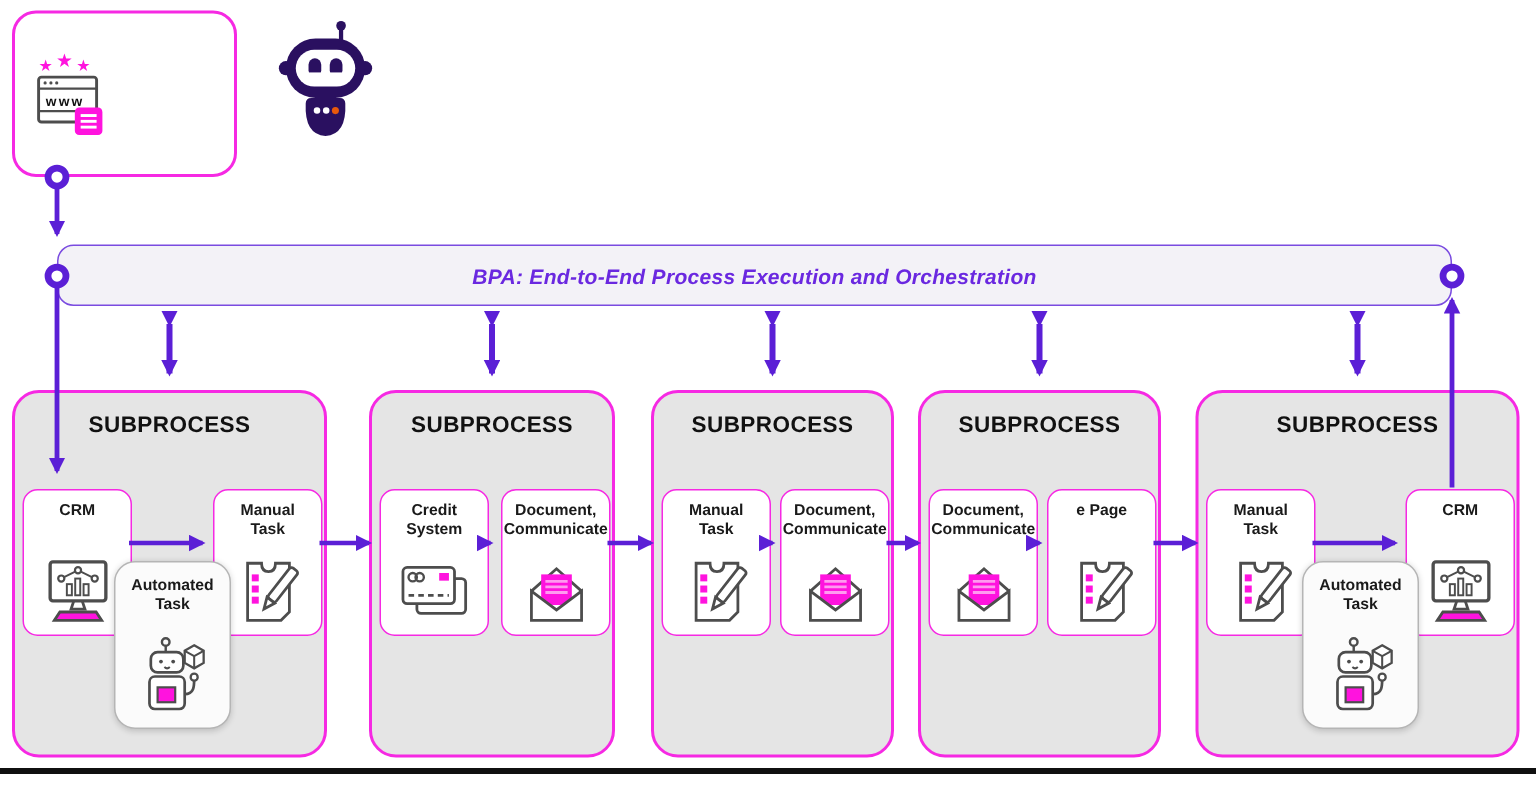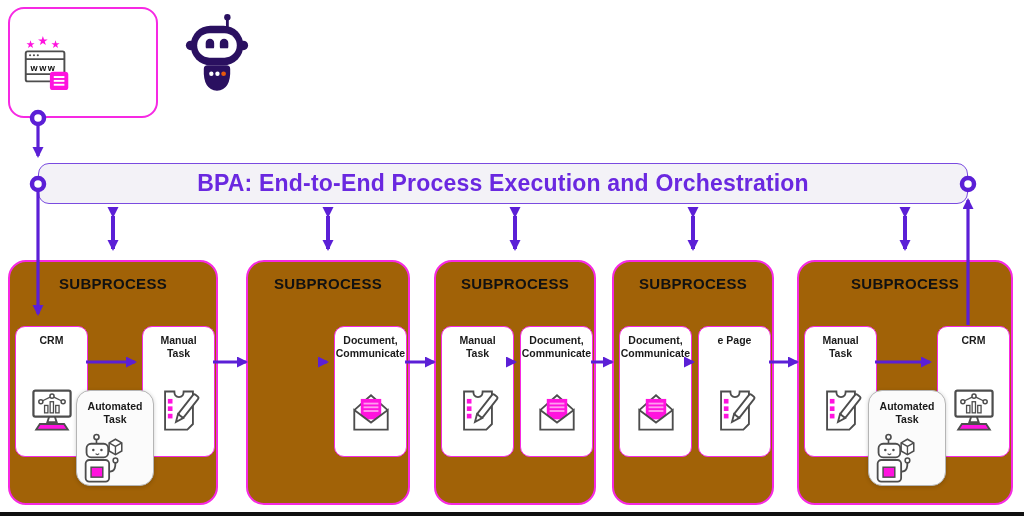--- a/index.html
+++ b/index.html
@@ -25,46 +25,46 @@
     height:78px;padding:0 8px 0 2px;text-align:center;
     font-size:11px;font-weight:700;line-height:1.25;
   }
   .avatar{position:absolute;left:184px;top:10px;width:66px;height:86px;z-index:2;}
   
   .banner{
     position:absolute;left:38px;top:163px;width:930px;height:41px;box-sizing:border-box;
     border:1.6px solid var(--banner-border);border-radius:11px;background:var(--banner-bg);
     display:flex;align-items:center;justify-content:center;z-index:2;
   }
-  .banner-title{font-size:23px;font-weight:700;color:var(--banner-text);letter-spacing:.2px;}
+  .banner-title{font-size:14px;font-weight:700;color:var(--banner-text);letter-spacing:.2px;font-style:italic;}
   
   .subprocess{
     position:absolute;top:260px;height:245px;box-sizing:border-box;
-    border:2px solid var(--magenta);border-radius:18px;background:#a16207;z-index:2;
+    border:2px solid var(--magenta);border-radius:18px;background:#e5e5e5;z-index:2;
   }
   .sp-title{
     position:absolute;left:0;right:0;top:13px;text-align:center;
     font-size:15px;font-weight:800;letter-spacing:.3px;color:#111;
   }
   .inner-box{
-    position:absolute;top:64px;width:73px;height:131px;box-sizing:border-box;
+    position:absolute;top:64px;width:73px;height:98px;box-sizing:border-box;
     border:1.6px solid var(--magenta);border-radius:10px;background:#fff;
     display:flex;flex-direction:column;align-items:center;
   }
   .inner-label{
     min-height:32px;padding:7px 5px 0 5px;text-align:center;
     font-size:10.5px;font-weight:600;line-height:1.25;color:#1a1a1a;
   }
   .inner-icon{flex:1;display:flex;align-items:center;justify-content:center;}
   .inner-icon svg{width:52px;height:52px;}
   .floating-box{
-    position:absolute;top:128px;width:78px;height:96px;box-sizing:border-box;
+    position:absolute;top:112px;width:78px;height:112px;box-sizing:border-box;
     border:1.5px solid #b5b5b5;border-radius:14px;background:#fbfbfb;z-index:4;
     box-shadow:0 1px 4px rgba(0,0,0,.18);
-    display:flex;flex-direction:column;align-items:flex-start;
+    display:flex;flex-direction:column;align-items:center;
   }
   .floating-box .inner-label{padding-top:9px;}
   .floating-box .inner-icon svg{width:48px;height:56px;}
   .bottom-bar{position:absolute;left:0;top:512px;width:1024px;height:4px;background:#101010;z-index:3;}
 </style>
 </head>
 <body>
 
 <div class="canvas">
 
@@ -159,20 +159,33 @@
    <path d="M35,44 C42,44 42,38 42,33" fill="none" stroke="#4D4D4D" stroke-width="2"></path>
    <circle cx="42" cy="31.5" r="2.6" fill="#fff" stroke="#4D4D4D" stroke-width="1.7"></circle>
    <path d="M42,8 L49,12 L49,21 L42,25 L35,21 L35,12 Z" fill="#fff" stroke="#4D4D4D" stroke-width="1.7"></path>
    <path d="M35,12 L42,16 L49,12 M42,16 L42,25" fill="none" stroke="#4D4D4D" stroke-width="1.5"></path>
             </svg>
           </div>
     </div>
       </div>
       <div class="subprocess" style="left: 246px; width: 164px;">
         <div class="sp-title">SUBPROCESS</div>
+        <div class="inner-box" style="left:5px">
+      <div class="inner-label">Credit System</div>
+      <div class="inner-icon">
+            <svg viewBox="0 0 56 52" width="100%" height="100%">
+   <rect x="15" y="16" width="35" height="25" rx="3" fill="#fff" stroke="#4D4D4D" stroke-width="2"></rect>
+   <rect x="5" y="8" width="37" height="26" rx="3" fill="#fff" stroke="#4D4D4D" stroke-width="2"></rect>
+   <circle cx="12" cy="15" r="3" fill="none" stroke="#4D4D4D" stroke-width="1.7"></circle>
+   <circle cx="17" cy="15" r="3" fill="none" stroke="#4D4D4D" stroke-width="1.7"></circle>
+   <rect x="31" y="12" width="7" height="5.5" fill="#FF13DE"></rect>
+   <line x1="9" y1="28" x2="38" y2="28" stroke="#4D4D4D" stroke-width="2" stroke-dasharray="4 3"></line>
+            </svg>
+          </div>
+    </div>
         <div class="inner-box" style="left:86px">
       <div class="inner-label">Document, Communicate</div>
       <div class="inner-icon">
             <svg viewBox="0 0 56 52" width="100%" height="100%">
    <path d="M10,25 L28,9 L46,25" fill="#fff" stroke="#4D4D4D" stroke-width="2"></path>
    <rect x="17" y="13" width="22" height="22" fill="#FF13DE"></rect>
    <line x1="20" y1="18" x2="36" y2="18" stroke="#ff9bef" stroke-width="2"></line>
    <line x1="20" y1="22" x2="36" y2="22" stroke="#ff9bef" stroke-width="2"></line>
    <line x1="20" y1="26" x2="36" y2="26" stroke="#ff9bef" stroke-width="2"></line>
    <path d="M10,25 L28,38.5 L46,25 L46,46 L10,46 Z" fill="#fff" stroke="#4D4D4D" stroke-width="2"></path>

